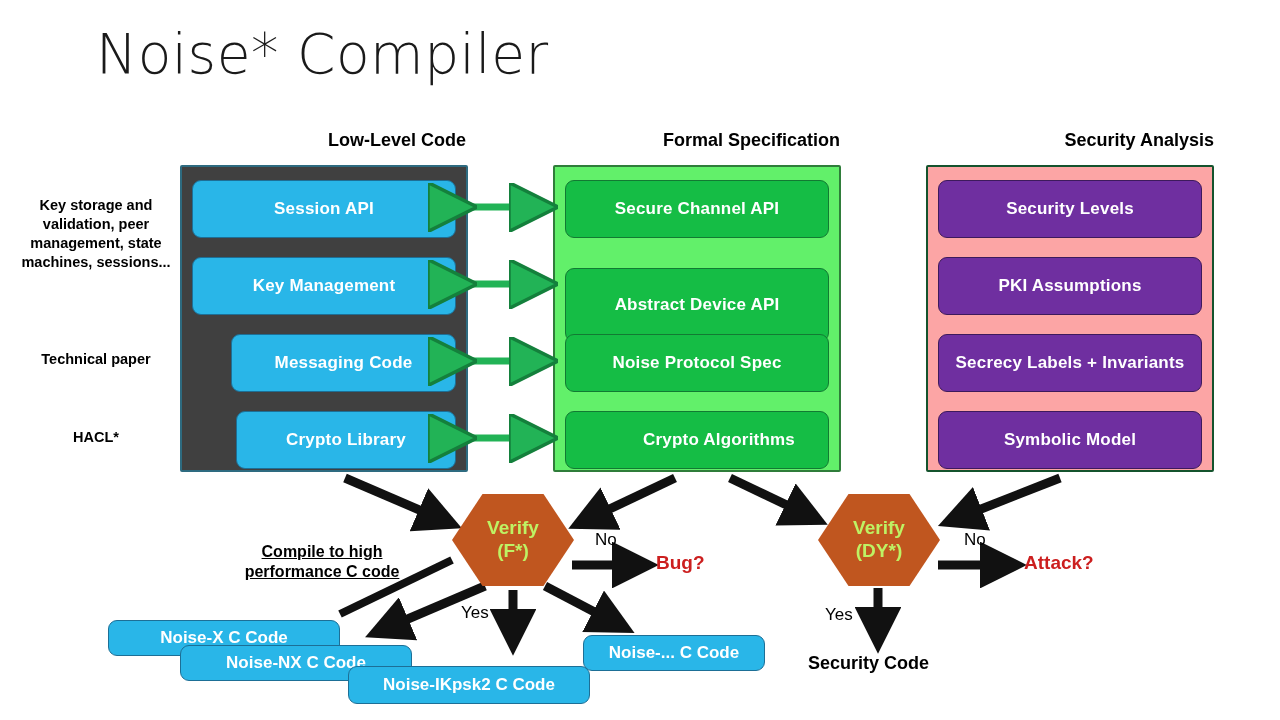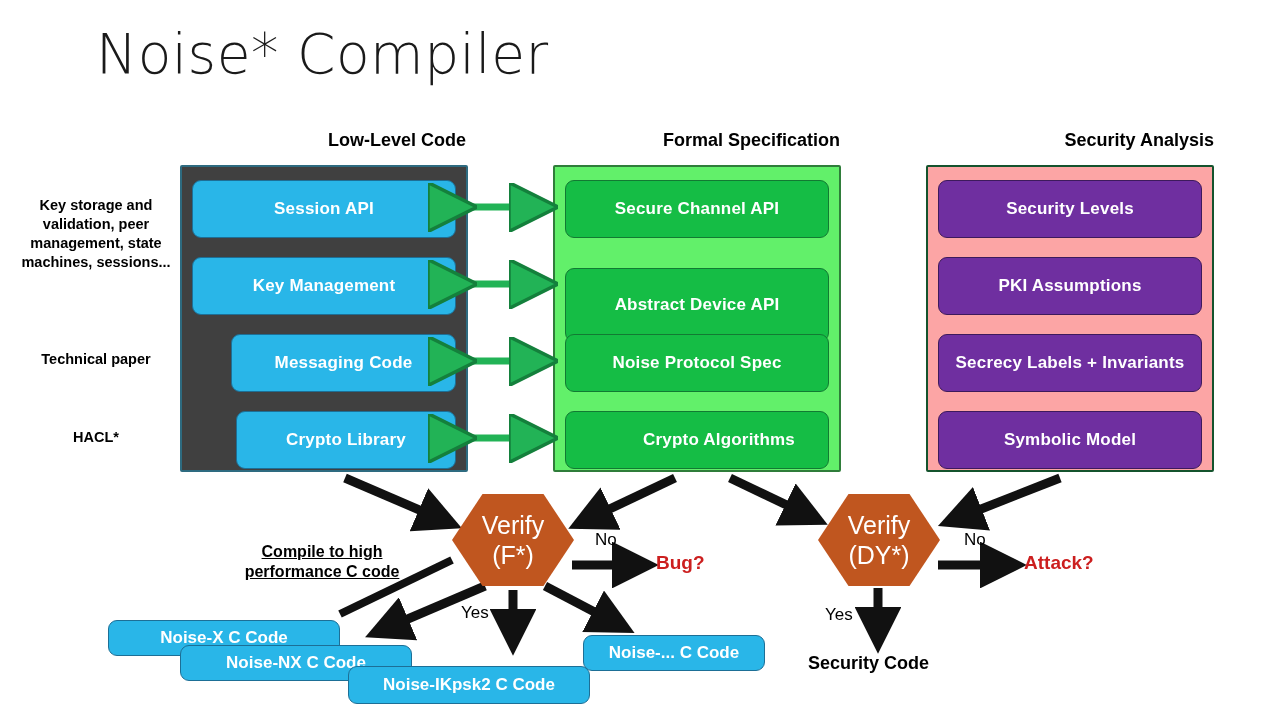--- a/index.html
+++ b/index.html
@@ -89,23 +89,23 @@
 
   
   .hex {
     position: absolute;
     background: #c0561f;
     clip-path: polygon(25% 0%, 75% 0%, 100% 50%, 75% 100%, 25% 100%, 0% 50%);
     display: flex;
     flex-direction: column;
     align-items: center;
     justify-content: center;
-    color: #ffffff;
-    font-weight: normal;
-    font-size: 25px;
+    color: #bef264;
+    font-weight: bold;
+    font-size: 19px;
     line-height: 1.2;
     text-align: center;
   }
 
   
   .lbl {
     position: absolute;
     font-size: 17px;
     color: #000;
     white-space: nowrap;

